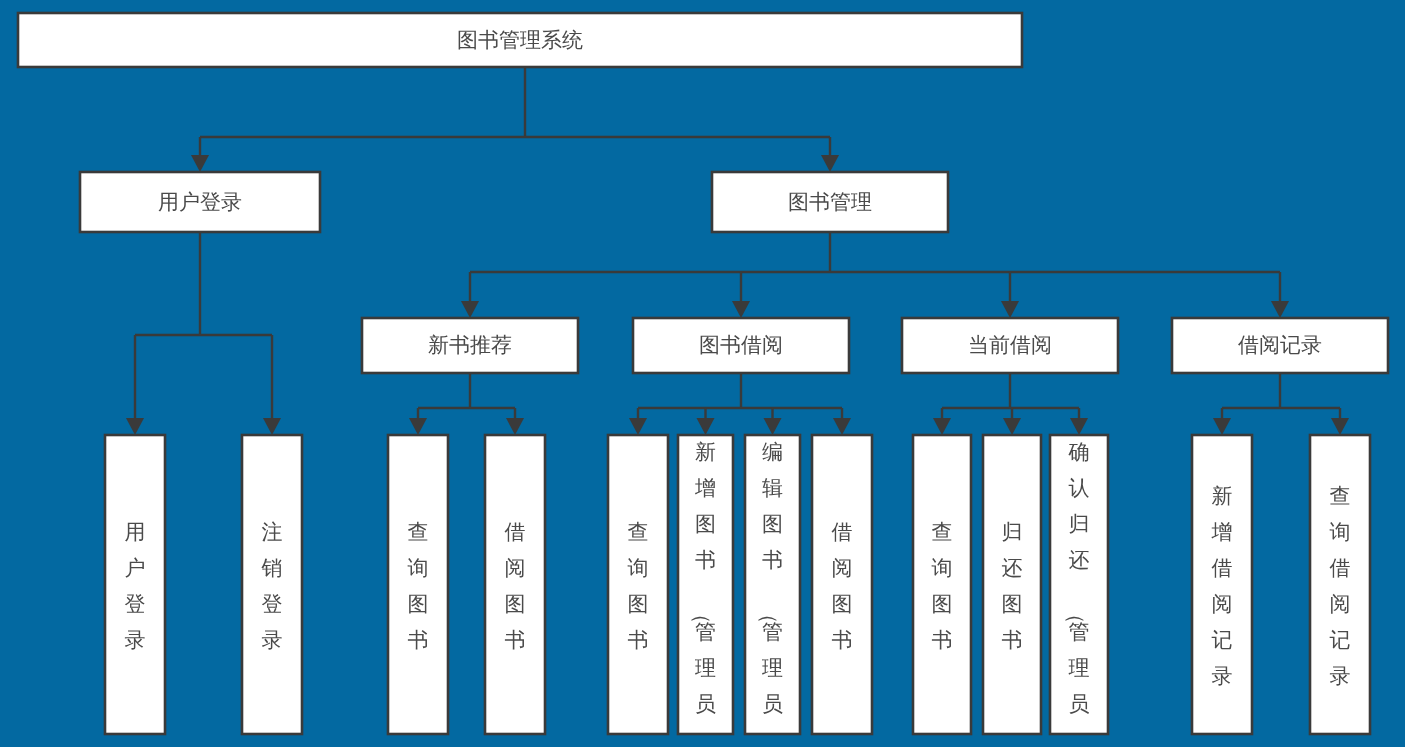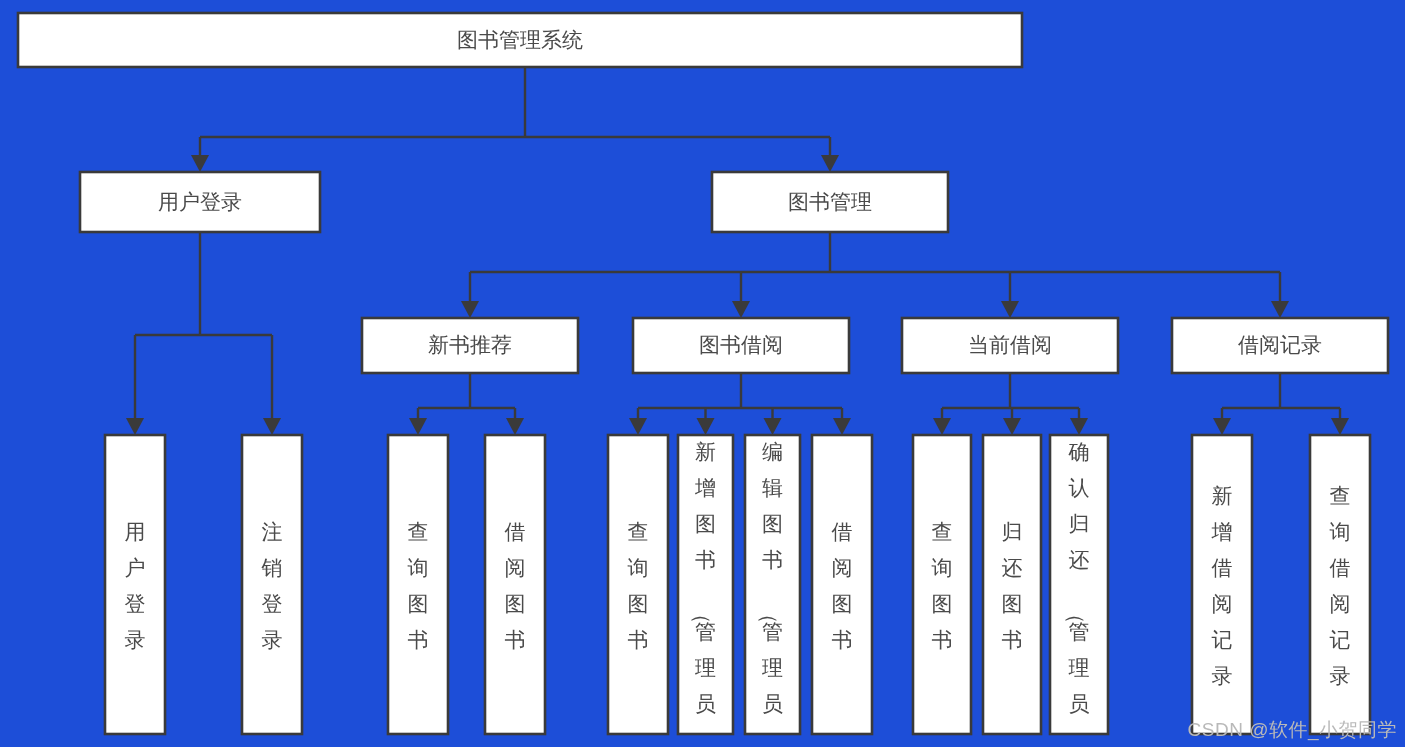--- a/index.html
+++ b/index.html
@@ -1,20 +1,20 @@
 <!DOCTYPE html>
 <html><head>
 <meta charset="utf-8">
 <style>
   html,body{margin:0;padding:0;background:#ffffff;}
   body{
     font-family:"Liberation Sans","DejaVu Sans",sans-serif;
     width:1405px;height:747px;overflow:hidden;
   }
-  #diagram-root{position:relative;width:1405px;height:747px;background:#1d4ed8;}
+  #diagram-root{position:relative;width:1405px;height:747px;background:#0369a1;}
   svg#tree-svg{position:absolute;left:0;top:0;width:1405px;height:747px;display:block;}
   .node-box{fill:#ffffff;stroke:#3a3a3a;stroke-width:2.6;}
   .link-line{stroke:#3a3a3a;stroke-width:2.4;fill:none;}
   .arrow-head{fill:#3a3a3a;stroke:none;}
   .node-label-h{
     font-family:"Liberation Sans","DejaVu Sans",sans-serif;
     font-size:21px;fill:#4a4a4a;text-anchor:middle;dominant-baseline:middle;
   }
   .node-label-v{
     font-family:"Liberation Sans","DejaVu Sans",sans-serif;
@@ -163,14 +163,13 @@
           <rect x="1192" y="435" width="60" height="299" class="node-box"></rect>
           <text x="1222" y="502.5" class="node-label-v"><tspan x="1222" dy="0">新</tspan><tspan x="1222" dy="36">增</tspan><tspan x="1222" dy="36">借</tspan><tspan x="1222" dy="36">阅</tspan><tspan x="1222" dy="36">记</tspan><tspan x="1222" dy="36">录</tspan></text>
         </g>
         <g>
           <rect x="1310" y="435" width="60" height="299" class="node-box"></rect>
           <text x="1340" y="502.5" class="node-label-v"><tspan x="1340" dy="0">查</tspan><tspan x="1340" dy="36">询</tspan><tspan x="1340" dy="36">借</tspan><tspan x="1340" dy="36">阅</tspan><tspan x="1340" dy="36">记</tspan><tspan x="1340" dy="36">录</tspan></text>
         </g>
       </g>
   </svg>
 
-  <div class="watermark">CSDN @软件_小贺同学</div>
 </div>
 
 </body></html>

